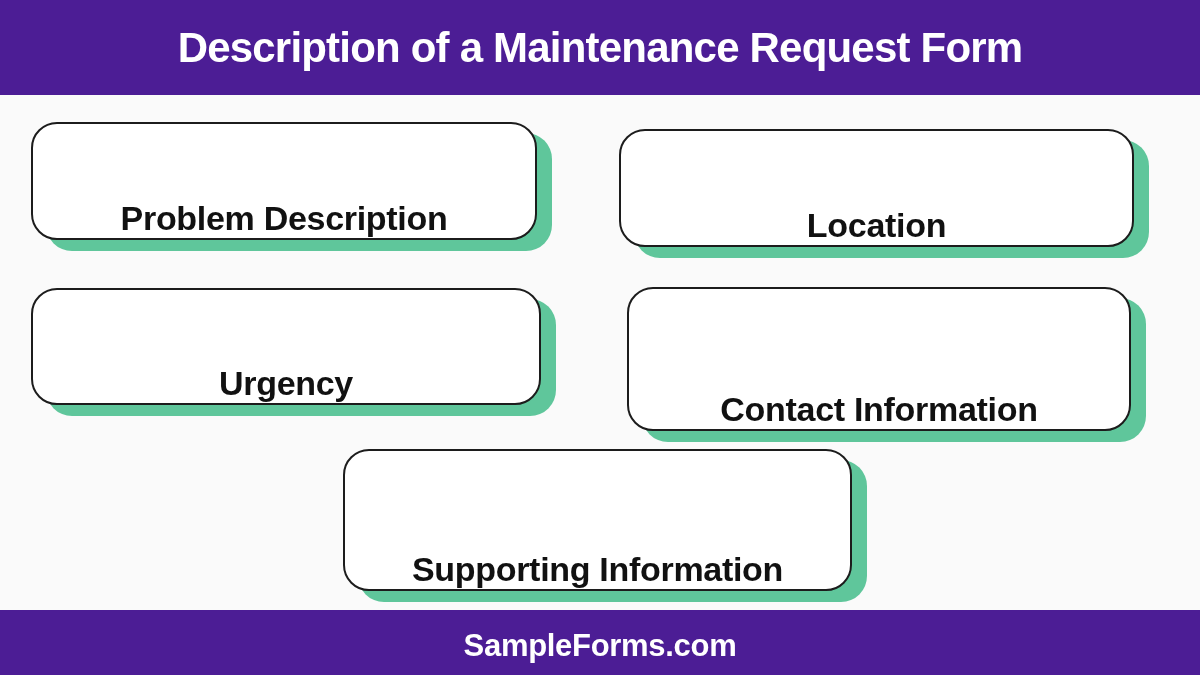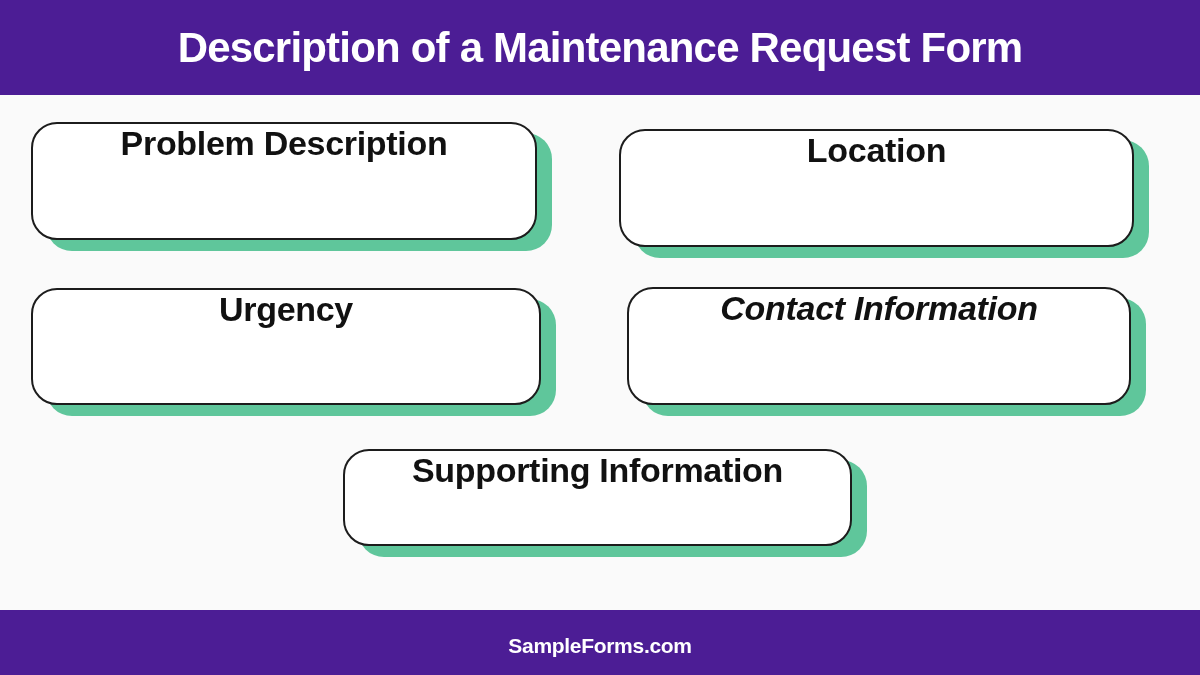--- a/index.html
+++ b/index.html
@@ -37,48 +37,48 @@
   .title {
     color: #ffffff;
     font-size: 42px;
     font-weight: 800;
     letter-spacing: -0.8px;
     margin: 0;
     white-space: nowrap;
   }
   .brand {
     color: #ffffff;
-    font-size: 21px;
+    font-size: 31px;
     font-weight: 800;
     letter-spacing: -0.3px;
     margin-top: 7px;
   }
   .node {
     position: absolute;
     background: #ffffff;
     border: 2px solid #1c1c1c;
     border-radius: 26px;
     box-shadow: 15px 11px 0 0 #5fc69b;
     display: flex;
-    align-items: flex-start;
+    align-items: flex-end;
     justify-content: center;
     box-sizing: border-box;
   }
   .node .label {
     color: #111111;
     font-size: 34px;
     font-weight: 700;
     letter-spacing: -0.3px;
     white-space: nowrap;
   }
   .b1 { left: 31px;  top: 122px; width: 506px; height: 118px; }
   .b2 { left: 619px; top: 129px; width: 515px; height: 118px; }
   .b3 { left: 31px;  top: 288px; width: 510px; height: 117px; }
-  .b4 { left: 627px; top: 287px; width: 504px; height: 118px; font-style: italic; }
-  .b5 { left: 343px; top: 449px; width: 509px; height: 97px; }
+  .b4 { left: 627px; top: 287px; width: 504px; height: 144px; }
+  .b5 { left: 343px; top: 449px; width: 509px; height: 142px; }
 </style>
 </head>
 <body>
 
 <div class="canvas">
 
   <div class="banner top">
     <h1 class="title">Description of a Maintenance Request Form</h1>
   </div>
 

